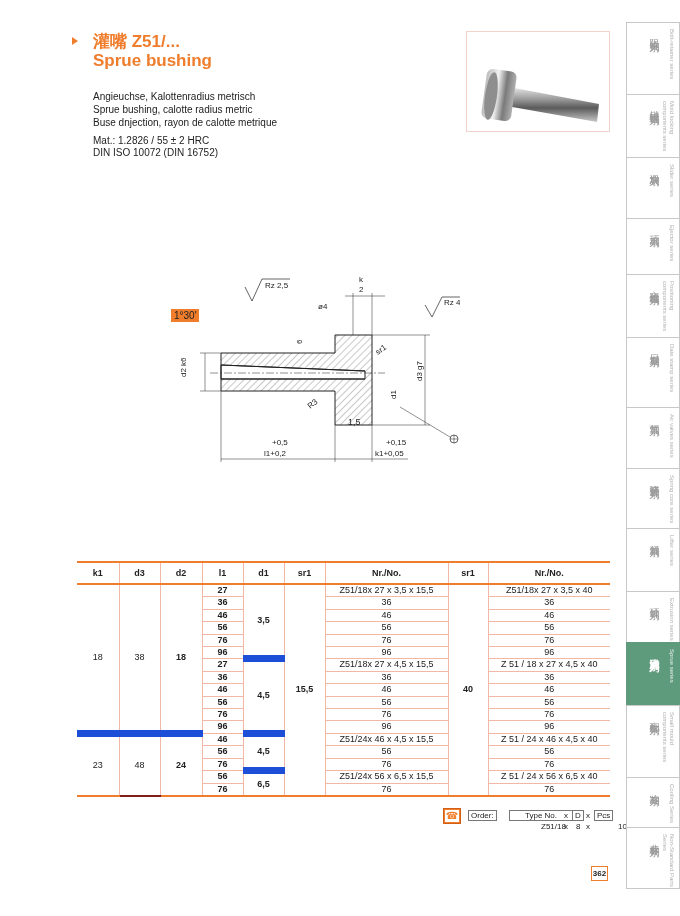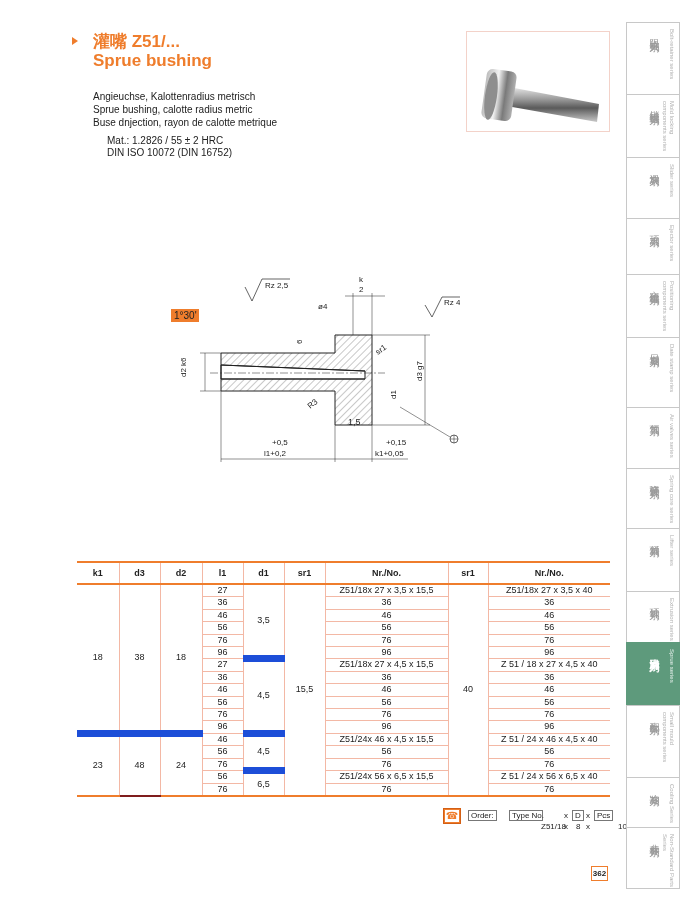--- a/index.html
+++ b/index.html
@@ -6,42 +6,42 @@
   html, body { width: 680px; height: 916px; background: #ffffff; overflow: hidden; }
   body { position: relative; font-family: "Liberation Sans", sans-serif; color: #222; }
 
   .title-block { position: absolute; left: 72px; top: 30px; }
   .title-arrow { position: absolute; left: 0; top: 7px; width: 0; height: 0;
     border-top: 4px solid transparent; border-bottom: 4px solid transparent; border-left: 6px solid #ef7d2c; }
   .title-line1 { position: absolute; left: 21px; top: 0; font-size: 17px; font-weight: bold; color: #ef7d2c; white-space: nowrap; }
   .title-line2 { position: absolute; left: 21px; top: 21px; font-size: 17px; font-weight: bold; color: #ef7d2c; white-space: nowrap; }
 
   .desc { position: absolute; left: 93px; top: 90px; font-size: 10px; line-height: 13px; color: #222; }
-  .mat { position: absolute; left: 107px; top: 135px; font-size: 10px; line-height: 12px; color: #222; }
+  .mat { position: absolute; left: 93px; top: 135px; font-size: 10px; line-height: 12px; color: #222; }
 
   .photo { position: absolute; left: 466px; top: 31px; width: 144px; height: 101px; border: 1px solid #f3d2c9; background: #fff; }
 
   .drawing { position: absolute; left: 160px; top: 265px; width: 300px; height: 200px; }
 
   .sidebar { position: absolute; left: 626px; top: 22px; width: 54px; height: 866px; }
   .side-tab { position: absolute; left: 0; width: 54px; border: 1px solid #c8c8c8; border-bottom: none; background: #fff; overflow: hidden; }
   .side-tab.active { background: #5e9a7c; border-color: #5e9a7c; }
   .side-tab .tab-cn { position: absolute; right: 20px; top: 8px; writing-mode: vertical-rl; font-size: 10px; color: #9a9a9a; letter-spacing: 1px; line-height: 10px; }
   .side-tab .tab-en { position: absolute; right: 4px; top: 6px; writing-mode: vertical-rl; font-size: 6px; color: #b0b0b0; line-height: 7px; width: 16px; }
   .side-tab.active .tab-cn { color: #ffffff; font-weight: bold; }
   .side-tab.active .tab-en { color: #e9f2ee; }
   .sidebar-bottom { position: absolute; left: 0; top: 866px; width: 54px; height: 1px; background: #c8c8c8; }
 
   .table-wrap { position: absolute; left: 77px; top: 561px; width: 533px; }
   table { border-collapse: collapse; width: 533px; font-size: 9px; table-layout: fixed; }
   th { font-weight: bold; height: 22px; text-align: center; border-top: 2px solid #ef7d2c; border-bottom: 2px solid #ef7d2c; color: #222; font-size: 9px; }
   td { height: 12.4px; text-align: center; border-bottom: 1px solid #f3b8a5; color: #222; padding: 0; line-height: 11.4px; }
   td.merged { border-bottom: 7px solid #1d4ed8; vertical-align: middle; }
   td.vl, th.vl { border-left: 1px solid #f3b8a5; }
-  td.bold { font-weight: normal; margin-left: 43px; }
+  td.bold { font-weight: bold; margin-left: 43px; }
   tr.last td { border-bottom: 2px solid #ef7d2c; }
 
   .order { position: absolute; left: 443px; top: 808px; font-size: 8px; color: #222; }
   .order-icon { position: absolute; left: 0; top: 0; width: 18px; height: 16px; background: #ef7d2c; border: 1px solid #d35f15; display: flex; align-items: center; justify-content: center; }
   .order-icon-inner { width: 14px; height: 12px; background: #fff; color: #ef7d2c; font-size: 10px; line-height: 12px; text-align: center; }
   .box { position: absolute; border: 1px solid #777; padding: 0 2px; height: 11px; line-height: 10px; font-size: 8px; background: #fff; white-space: nowrap; }
   .plain { position: absolute; font-size: 8px; white-space: nowrap; line-height: 10px; }
 
   .page-num { position: absolute; left: 591px; top: 866px; width: 17px; height: 15px; border: 1px solid #ef7d2c; font-size: 8px; font-weight: bold; text-align: center; line-height: 13px; color: #222; }
 </style>
@@ -269,21 +269,21 @@
         </tr>
     </tbody>
   </table>
 </div>
 
 <div class="order">
   <div class="order-icon">
       <div class="order-icon-inner">☎</div>
     </div>
   <div class="box" style="left:25px; top:2px;">Order:</div>
-  <div class="box" style="left:66px; top:2px; width:34px; text-align:center;">Type No.</div>
+  <div class="box" style="left:66px; top:2px; width:64px; text-align:center;">Type No.</div>
   <div class="plain" style="left:121px; top:3px;">x</div>
   <div class="box" style="left:129px; top:2px;">D</div>
   <div class="plain" style="left:143px; top:3px;">x</div>
   <div class="box" style="left:151px; top:2px;">Pcs</div>
   <div class="plain" style="left:80px; top:14px;margin-left:18px;">Z51/18</div>
   <div class="plain" style="left:121px; top:14px;">x</div>
   <div class="plain" style="left:133px; top:14px;">8</div>
   <div class="plain" style="left:143px; top:14px;">x</div>
   <div class="plain" style="left:155px; top:14px;margin-left:20px;">10</div>
 </div>

